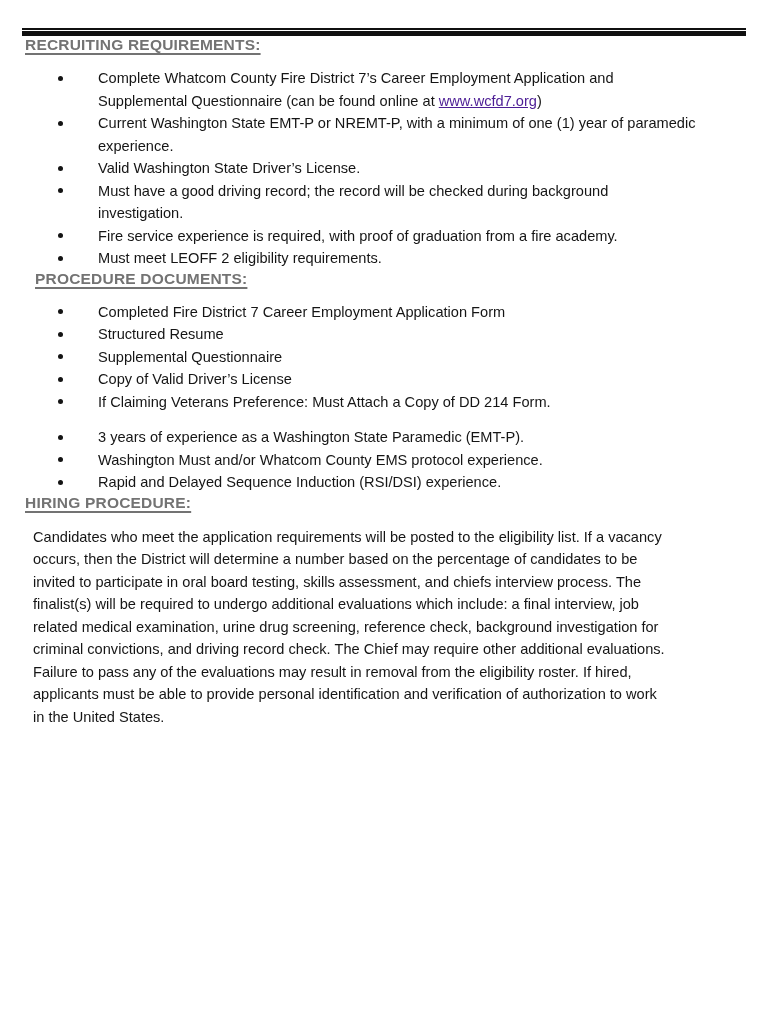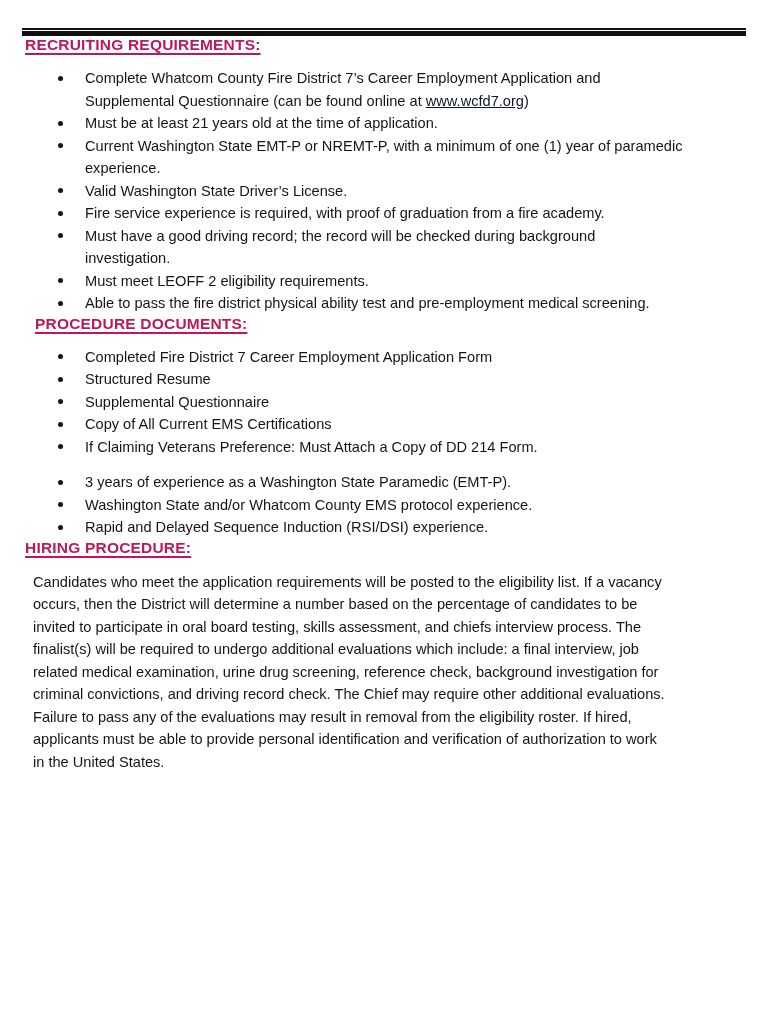--- a/index.html
+++ b/index.html
@@ -39,58 +39,59 @@
   }
   h2.doc-heading {
     margin: 0;
     font-size: 15.5px;
     line-height: 18px;
     font-weight: bold;
     letter-spacing: 0.2px;
     text-decoration: underline;
     text-decoration-thickness: 1.6px;
     text-underline-offset: 3px;
-    color: #be185d;
+    color: #737373;
   }
   .h-recruiting { margin-top: 26px; }
   .h-required   { margin-top: 40px; padding-left: 10px; }
   .h-preferred  { margin-top: 33px; }
   .h-hiring     { margin-top: 30px; }
 
   ul.doc-list {
     list-style: none;
     margin: 13px 0 0 0;
     padding: 0;
     font-size: 14.6px;
     line-height: 22.5px;
   }
   li.doc-li {
     display: flex;
     align-items: flex-start;
+    gap: 13px;
   }
   .bullet-cell {
     flex: 0 0 60px;
     position: relative;
     align-self: stretch;
   }
   .bullet-dot {
     position: absolute;
     left: 33px;
     top: 8.6px;
     width: 5.4px;
     height: 5.4px;
     border-radius: 50%;
     background: #141414;
   }
   .li-text {
     flex: 1 1 auto;
     white-space: pre-line;
   }
   a.doc-link {
-    color: #0f172a;
+    color: #4c1d95;
     text-decoration: underline;
     cursor: pointer;
   }
   p.doc-paragraph {
     margin: 14px 0 0 8px;
     font-size: 14.6px;
     line-height: 22.5px;
     white-space: pre-line;
   }
 </style>
@@ -113,60 +114,48 @@
         <span class="bullet-cell">
             <span class="bullet-dot"></span>
           </span>
         <span class="li-text"><span>Complete Whatcom County Fire District 7’s Career Employment Application and
 Supplemental Questionnaire (can be found online at </span><a class="doc-link" href="#">www.wcfd7.org</a><span>)</span></span>
       </li>
       <li class="doc-li">
         <span class="bullet-cell">
             <span class="bullet-dot"></span>
           </span>
-        <span class="li-text">Must be at least 21 years old at the time of application.</span>
-      </li>
-      <li class="doc-li">
-        <span class="bullet-cell">
-            <span class="bullet-dot"></span>
-          </span>
         <span class="li-text">Current Washington State EMT-P or NREMT-P, with a minimum of one (1) year of paramedic
 experience.</span>
       </li>
       <li class="doc-li">
         <span class="bullet-cell">
             <span class="bullet-dot"></span>
           </span>
         <span class="li-text">Valid Washington State Driver’s License.</span>
       </li>
       <li class="doc-li">
         <span class="bullet-cell">
             <span class="bullet-dot"></span>
           </span>
-        <span class="li-text">Fire service experience is required, with proof of graduation from a fire academy.</span>
-      </li>
-      <li class="doc-li">
-        <span class="bullet-cell">
-            <span class="bullet-dot"></span>
-          </span>
         <span class="li-text">Must have a good driving record; the record will be checked during background
 investigation.</span>
       </li>
       <li class="doc-li">
         <span class="bullet-cell">
             <span class="bullet-dot"></span>
           </span>
+        <span class="li-text">Fire service experience is required, with proof of graduation from a fire academy.</span>
+      </li>
+      <li class="doc-li">
+        <span class="bullet-cell">
+            <span class="bullet-dot"></span>
+          </span>
         <span class="li-text">Must meet LEOFF 2 eligibility requirements.</span>
       </li>
-      <li class="doc-li">
-        <span class="bullet-cell">
-            <span class="bullet-dot"></span>
-          </span>
-        <span class="li-text">Able to pass the fire district physical ability test and pre-employment medical screening.</span>
-      </li>
     </ul>
 
     <h2 class="doc-heading h-required">PROCEDURE DOCUMENTS:</h2>
 
     <ul class="doc-list">
       <li class="doc-li">
         <span class="bullet-cell">
             <span class="bullet-dot"></span>
           </span>
         <span class="li-text">Completed Fire District 7 Career Employment Application Form</span>
@@ -180,21 +169,21 @@
       <li class="doc-li">
         <span class="bullet-cell">
             <span class="bullet-dot"></span>
           </span>
         <span class="li-text">Supplemental Questionnaire</span>
       </li>
       <li class="doc-li">
         <span class="bullet-cell">
             <span class="bullet-dot"></span>
           </span>
-        <span class="li-text">Copy of All Current EMS Certifications</span>
+        <span class="li-text">Copy of Valid Driver’s License</span>
       </li>
       <li class="doc-li">
         <span class="bullet-cell">
             <span class="bullet-dot"></span>
           </span>
         <span class="li-text">If Claiming Veterans Preference: Must Attach a Copy of DD 214 Form.</span>
       </li>
     </ul>
 
 
@@ -202,21 +191,21 @@
       <li class="doc-li">
         <span class="bullet-cell">
             <span class="bullet-dot"></span>
           </span>
         <span class="li-text">3 years of experience as a Washington State Paramedic (EMT-P).</span>
       </li>
       <li class="doc-li">
         <span class="bullet-cell">
             <span class="bullet-dot"></span>
           </span>
-        <span class="li-text">Washington State and/or Whatcom County EMS protocol experience.</span>
+        <span class="li-text">Washington Must and/or Whatcom County EMS protocol experience.</span>
       </li>
       <li class="doc-li">
         <span class="bullet-cell">
             <span class="bullet-dot"></span>
           </span>
         <span class="li-text">Rapid and Delayed Sequence Induction (RSI/DSI) experience.</span>
       </li>
     </ul>
 
     <h2 class="doc-heading h-hiring">HIRING PROCEDURE:</h2>

